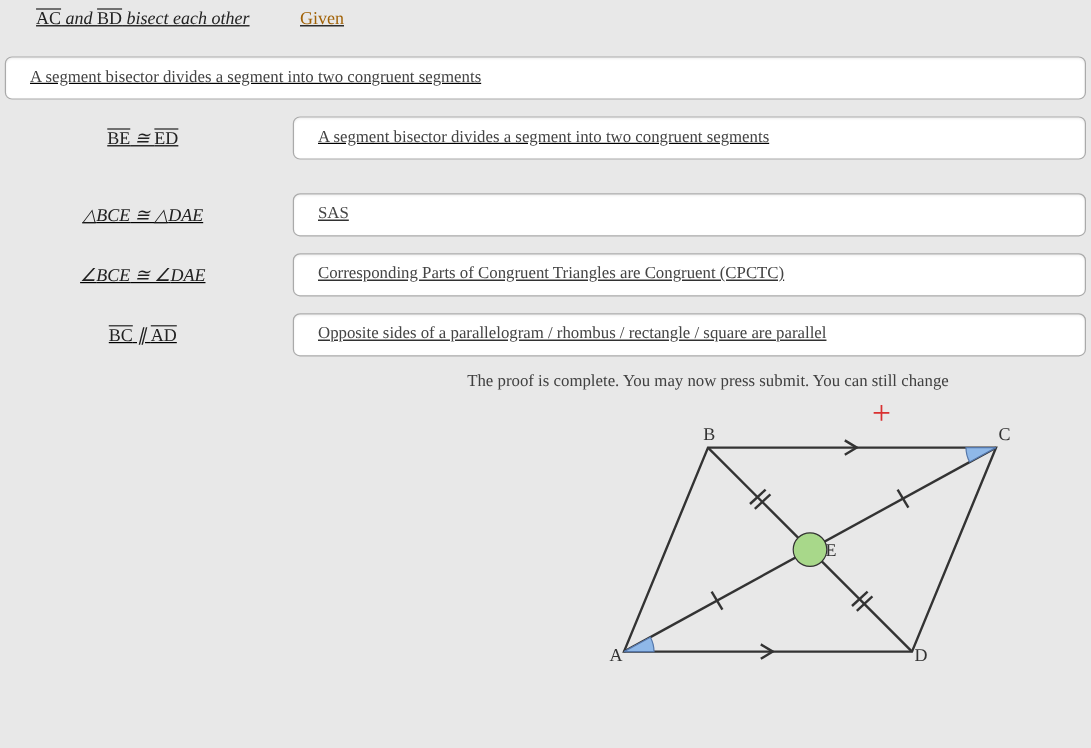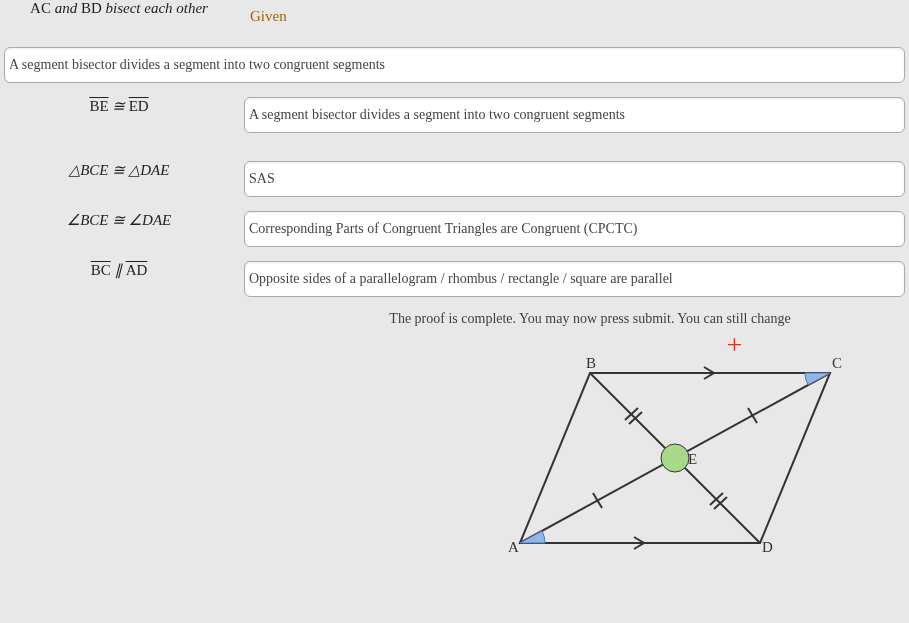--- a/index.html
+++ b/index.html
@@ -7,43 +7,45 @@
       font-family: Georgia, 'Times New Roman', serif;
       background: #e8e8e8;
       width: 909px;
       height: 623px;
       overflow: hidden;
       position: relative;
     }
     .proof-table { width: 100%; }
     .row {
       display: flex;
+      align-items: center;
       margin-bottom: 14px;
       padding: 0 4px;
+      text-decoration: underline;
     }
     .statement {
       width: 240px;
       text-align: center;
       font-size: 15px;
       font-style: italic;
       color: #222;
       padding-right: 10px;
     }
     .overline { text-decoration: overline; font-style: normal; }
     .reason-static {
       font-size: 15px;
       color: #a16207;
       padding: 8px 0 8px 6px;
     }
     .reason-box {
       flex: 1;
       background: #fff;
       border: 1px solid #aaa;
       border-radius: 6px;
-      padding: 9px 4px;
+      padding: 9px 20px;
       font-size: 14px;
       color: #444;
       box-shadow: inset 0 1px 2px rgba(0,0,0,0.08);
     }
     .hint {
       text-align: center;
       font-size: 14px;
       color: #404040;
       margin: 8px 0 4px 300px;
       width: 580px;

